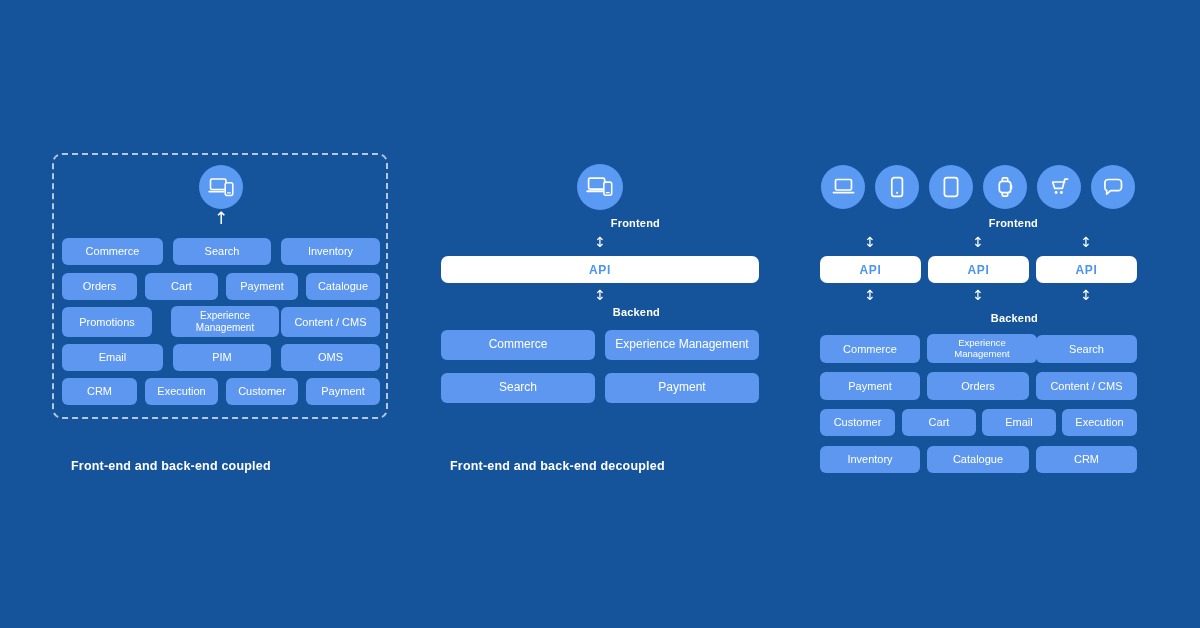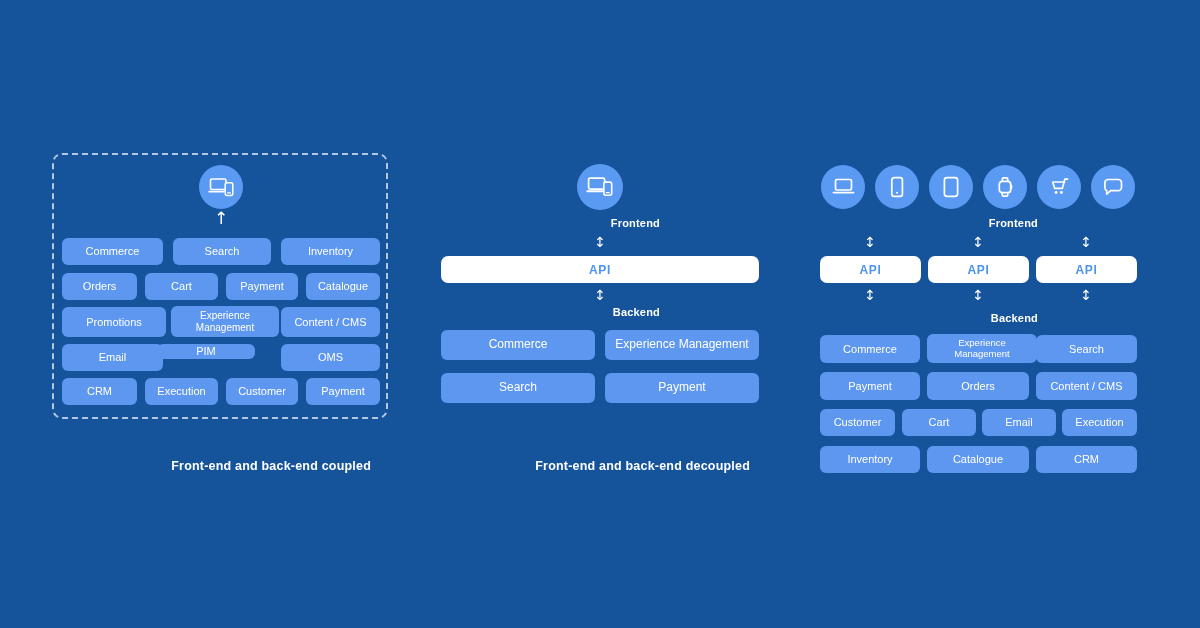--- a/index.html
+++ b/index.html
@@ -66,21 +66,21 @@
     font-family: "DejaVu Sans", sans-serif;
     font-size: 14px;
     line-height: 1;
   }
   .arrow.up { font-size: 17px; }
   .caption {
     position: absolute;
     color: #FFFFFF;
     font-weight: bold;
     font-size: 12.5px;
-    text-align: right;
+    text-align: left;
     letter-spacing: 0.2px;
   }
 </style>
 </head>
 <body>
 
 <div class="canvas">
 
   <div>
     <div class="dashed-box" style="left:52px;top:153px;width:332px;height:262px"></div>
@@ -98,26 +98,26 @@
 
     <div class="pill" style="left:62px;top:238px;width:101px;height:27px">Commerce</div>
     <div class="pill" style="left:173px;top:238px;width:98px;height:27px">Search</div>
     <div class="pill" style="left:281px;top:238px;width:99px;height:27px">Inventory</div>
 
     <div class="pill" style="left:62px;top:273px;width:75px;height:27px">Orders</div>
     <div class="pill" style="left:145px;top:273px;width:73px;height:27px">Cart</div>
     <div class="pill" style="left:226px;top:273px;width:72px;height:27px">Payment</div>
     <div class="pill" style="left:306px;top:273px;width:74px;height:27px">Catalogue</div>
 
-    <div class="pill" style="left:62px;top:307px;width:104px;height:30px">Promotions</div>
+    <div class="pill" style="left:62px;top:307px;width:90px;height:30px">Promotions</div>
     <div class="pill wrap-sm" style="left:171px;top:306px;width:100px;height:31px">Experience Management</div>
     <div class="pill" style="left:281px;top:307px;width:99px;height:30px">Content / CMS</div>
 
     <div class="pill" style="left:62px;top:344px;width:101px;height:27px">Email</div>
-    <div class="pill" style="left:157px;top:344px;width:98px;height:15px">PIM</div>
+    <div class="pill" style="left:173px;top:344px;width:98px;height:27px">PIM</div>
     <div class="pill" style="left:281px;top:344px;width:99px;height:27px">OMS</div>
 
     <div class="pill" style="left:62px;top:378px;width:75px;height:27px">CRM</div>
     <div class="pill" style="left:145px;top:378px;width:73px;height:27px">Execution</div>
     <div class="pill" style="left:226px;top:378px;width:72px;height:27px">Customer</div>
     <div class="pill" style="left:306px;top:378px;width:74px;height:27px">Payment</div>
 
     <div class="caption" style="left:71px;top:459px;width:300px">Front-end and back-end coupled</div>
   </div>
 

